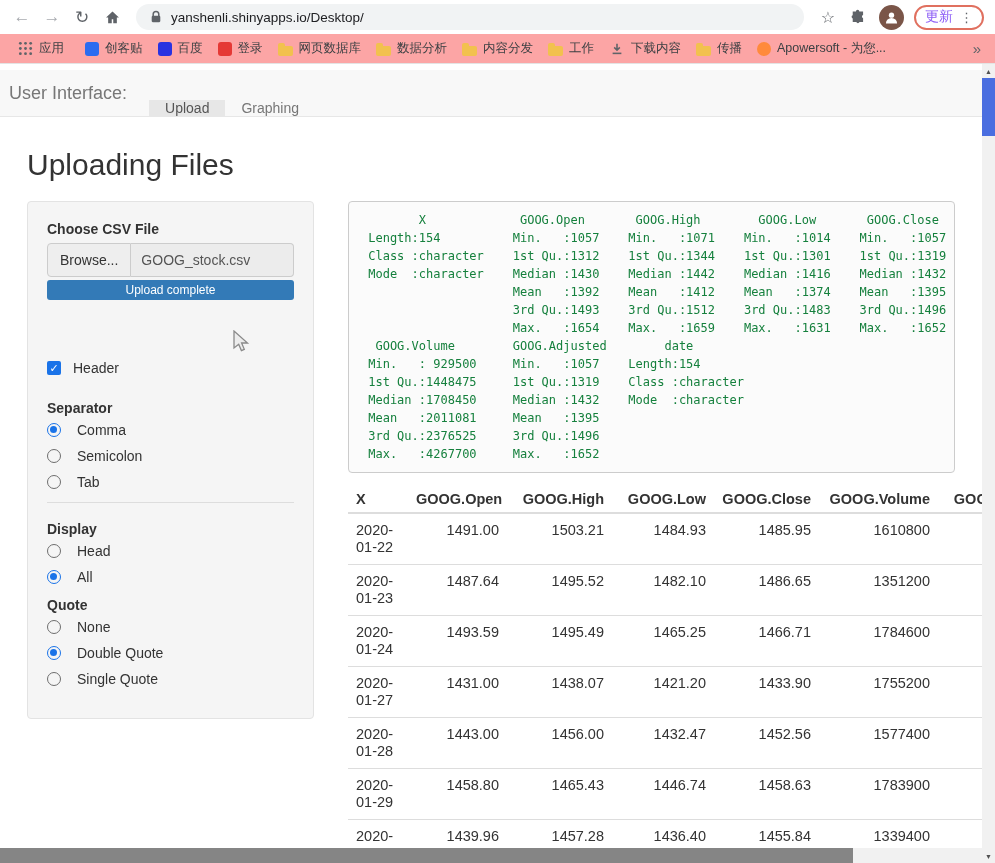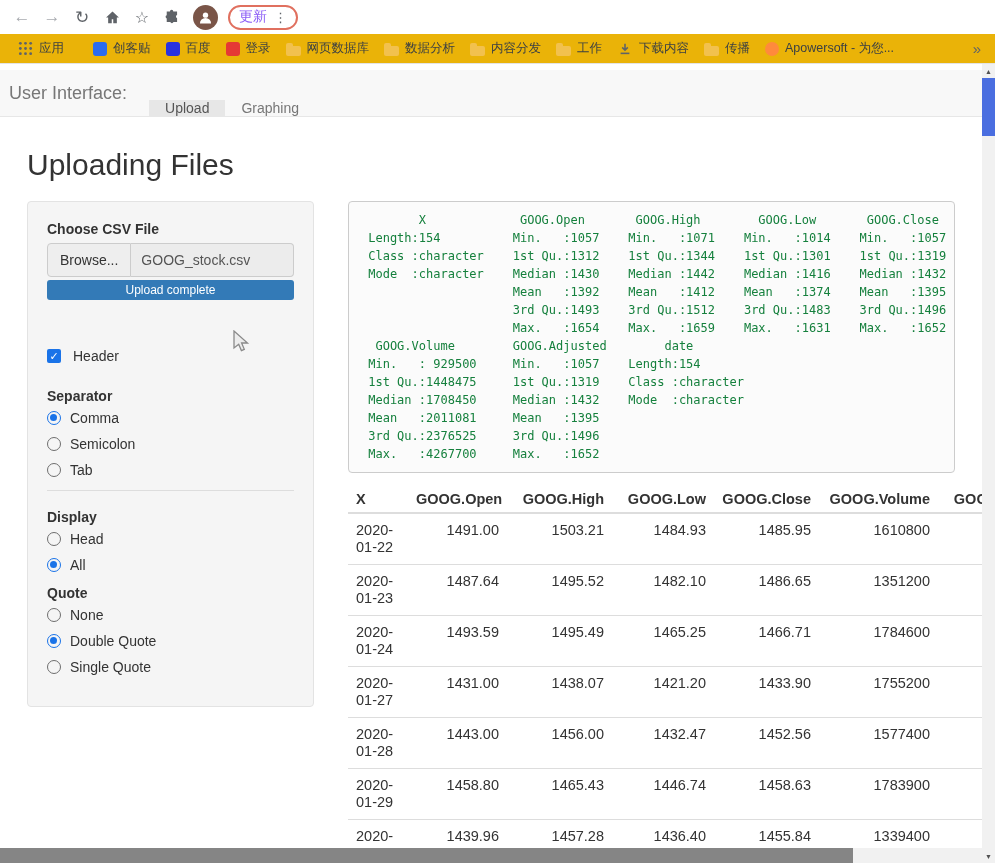--- a/index.html
+++ b/index.html
@@ -11,21 +11,21 @@
 .nav-ic{width:28px;height:28px;display:flex;align-items:center;justify-content:center;font-size:17px;color:#5f6368;flex:none}
 .nav-ic.dim{color:#a8abb0}
 .omnibox{flex:1;max-width:668px;height:26px;background:#f1f3f4;border-radius:13px;display:flex;align-items:center;gap:9px;padding:0 14px;margin:0 8px}
 .url{font-size:13.5px;color:#202124;white-space:nowrap}
 .star{font-size:16px}
 .avatar{width:25px;height:25px;border-radius:50%;background:#7a5548;display:flex;align-items:center;justify-content:center;margin:0 5px;flex:none}
 .update-pill{height:25px;border:2px solid #e0705f;border-radius:13px;display:flex;align-items:center;gap:7px;padding:0 9px;margin-left:3px;flex:none}
 .update-label{color:#8b5cf6;font-size:14px;font-weight:normal;white-space:nowrap}
 .kebab{color:#5f6368;font-size:13px}
 
-.bookmarks{height:30px;display:flex;align-items:center;padding:0 10px;gap:15px;border-bottom:1px solid #e4e4e4;background:#eab308}
+.bookmarks{height:30px;display:flex;align-items:center;padding:0 10px;gap:7px;border-bottom:1px solid #e4e4e4;background:#fca5a5}
 .bm-item{display:flex;align-items:center;gap:6px;padding:3px 7px;font-size:12.5px;color:#3c4043;white-space:nowrap;flex:none}
 .bm-list{display:flex;align-items:center;gap:1px}
 .bm-icon{width:16px;height:16px;display:inline-flex;align-items:center;justify-content:center;position:relative;flex:none}
 .bm-icon-square{width:14px;height:14px;border-radius:3px}
 .bm-icon-circle{width:14px;height:14px;border-radius:50%}
 .bm-icon-folder{width:15px;height:10px;background:var(--c);border-radius:1px 2px 2px 2px;margin-top:4px}
 .bm-icon-folder::before{content:"";position:absolute;top:-3px;left:0;width:7px;height:4px;background:var(--c);border-radius:2px 2px 0 0}
 .bm-overflow{margin-left:auto;color:#5f6368;font-size:15px;padding:0 4px}
 
 
@@ -38,25 +38,25 @@
 .content{padding:0 0 0 27px}
 .page-title{font-size:30px;font-weight:500;color:#333;margin:31px 0 19px 0}
 .layout{display:flex;align-items:flex-start}
 .sidebar{width:287px;flex:none;background:#f5f5f5;border:1px solid #e3e3e3;border-radius:4px;padding:19px;margin-right:34px}
 .main{width:607px;flex:none}
 
 .ctl-label{font-weight:bold;font-size:14px;color:#333;margin-bottom:6px}
 .file-group{display:flex;height:34px;margin-bottom:3px}
 .browse-btn{background:#eee;border:1px solid #ccc;border-radius:4px 0 0 4px;padding:0 12px;font-size:14px;color:#333;display:flex;align-items:center;cursor:pointer}
 .file-field{flex:1;background:#ececec;border:1px solid #ccc;border-left:none;border-radius:0 4px 4px 0;display:flex;align-items:center;padding:0 10px;font-size:14px;color:#555;overflow:hidden;white-space:nowrap}
-.progress{height:20px;background:#337ab7;border-radius:3px;color:#fff;font-size:12px;display:flex;align-items:center;justify-content:center;margin-bottom:48px}
+.progress{height:20px;background:#337ab7;border-radius:3px;color:#fff;font-size:12px;display:flex;align-items:center;justify-content:center;margin-bottom:60px}
 .check-row{display:flex;align-items:center;gap:12px;font-size:14px;margin-bottom:24px;cursor:pointer}
 .checkbox{width:14px;height:14px;background:#1a73e8;border-radius:2px;display:flex;align-items:center;justify-content:center;flex:none}
 .checkbox::after{content:"✓";color:#fff;font-size:11px;line-height:1}
-.choice{display:flex;align-items:center;gap:9px;font-size:14px;margin-bottom:10px;cursor:pointer}
+.choice{display:flex;align-items:center;gap:16px;font-size:14px;margin-bottom:10px;cursor:pointer}
 .radio{width:14px;height:14px;border:1.5px solid #6e6e6e;border-radius:50%;position:relative;flex:none}
 .radio.sel{border-color:#1a73e8}
 .radio.sel::after{content:"";position:absolute;top:2px;left:2px;width:7px;height:7px;border-radius:50%;background:#1a73e8}
 .group{margin-bottom:12px}
 hr.sep{border:none;border-top:1px solid #ddd;margin:12px 0 18px}
 
 .summary-box{background:#fbfbfb;border:1px solid #ccc;border-radius:4px;padding:9px 12px;font-family:"DejaVu Sans Mono",monospace;font-size:12px;line-height:18px;color:#15803d;white-space:pre;overflow:hidden;margin-bottom:13px;height:272px}
 
 .table-zone{overflow:visible}
 table.data{border-collapse:collapse;table-layout:fixed;width:725px;font-size:14.5px;color:#333}
@@ -88,20 +88,27 @@
 
 <div class="toolbar">
   <span class="nav-ic dim">←</span>
   <span class="nav-ic dim">→</span>
   <span class="nav-ic">↻</span>
   <span class="nav-ic">
     <svg width="17" height="17" viewBox="0 0 18 18">
         <path d="M9 2.6 2.2 9h2.2v6.2h3.8v-4.4h1.6v4.4h3.8V9h2.2z" fill="#5f6368"></path>
       </svg>
   </span>
+  <div class="omnibox">
+    <svg width="12" height="14" viewBox="0 0 12 14">
+        <path d="M3.2 6V4.3a2.8 2.8 0 0 1 5.6 0V6" fill="none" stroke="#5f6368" stroke-width="1.5"></path>
+        <rect x="1.7" y="5.8" width="8.6" height="6.4" rx="1.1" fill="#5f6368"></rect>
+      </svg>
+    <span class="url">yanshenli.shinyapps.io/Desktop/</span>
+  </div>
   <span class="nav-ic star">☆</span>
   <span class="nav-ic">
     <svg width="16" height="16" viewBox="0 0 17 17">
         <path d="M6.3 2.6a1.8 1.8 0 0 1 3.6 0h4v3.8a1.8 1.8 0 0 0 0 3.4v4h-3.8a1.8 1.8 0 0 1-3.4 0H2.9v-3.8a1.8 1.8 0 0 1 0-3.4V2.6z" fill="#5f6368"></path>
       </svg>
   </span>
   <span class="avatar">
     <svg width="15" height="15" viewBox="0 0 14 14">
         <circle cx="7" cy="4.8" r="2.5" fill="#fff"></circle>
         <path d="M1.8 12.6a5.2 5.2 0 0 1 10.4 0z" fill="#fff"></path>

